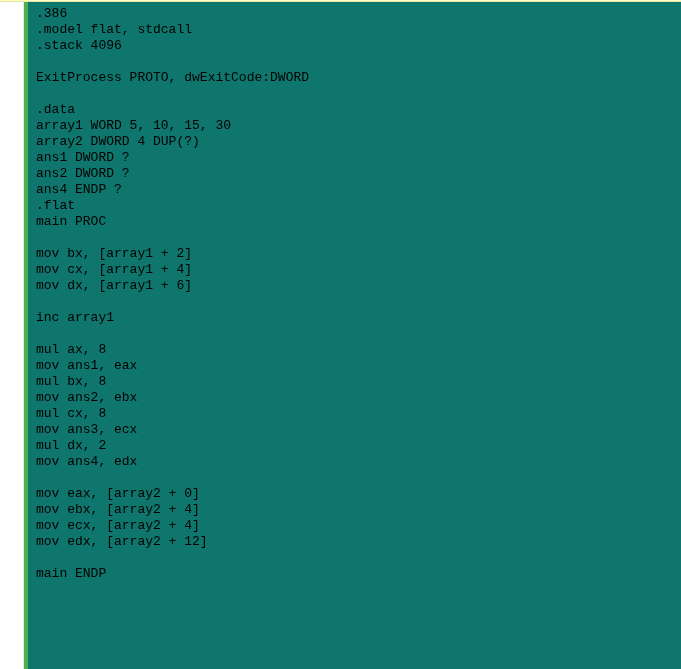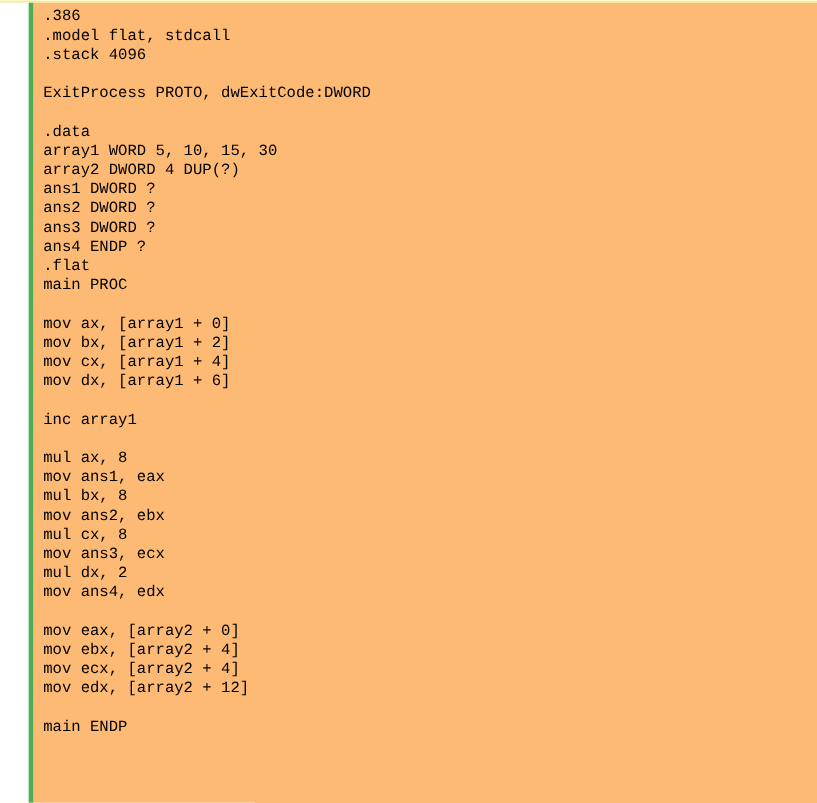--- a/index.html
+++ b/index.html
@@ -39,21 +39,21 @@
     }
     .green-bar {
       width: 4px;
       background: #4caf50;
       flex-shrink: 0;
       margin-top: 2px;
     }
     .code-area {
       flex: 1;
       padding: 4px 0 4px 8px;
-      background: #fdba74;
+      background: #0f766e;
       margin-top: 2px;
       position: relative;
     }
     .code-line {
       height: 16px;
       line-height: 16px;
       white-space: pre;
       color: #000000;
       position: relative;
     }
@@ -78,27 +78,25 @@
       <div class="code-line">.model flat, stdcall</div>
       <div class="code-line">.stack 4096</div>
       <div class="code-line"></div>
       <div class="code-line">ExitProcess PROTO, dwExitCode:DWORD</div>
       <div class="code-line"></div>
       <div class="code-line">.data</div>
       <div class="code-line">array1 WORD 5, 10, 15, 30</div>
       <div class="code-line">array2 DWORD 4 DUP(?)</div>
       <div class="code-line">ans1 DWORD ?</div>
       <div class="code-line">ans2 DWORD ?</div>
-      <div class="code-line">ans3 DWORD ?</div>
       <div class="highlighted-line" style="top: 196px;"></div>
       <div class="code-line">ans4 ENDP ?</div>
       <div class="code-line">.flat</div>
       <div class="code-line">main PROC</div>
       <div class="code-line"></div>
-      <div class="code-line">mov ax, [array1 + 0]</div>
       <div class="code-line">mov bx, [array1 + 2]</div>
       <div class="code-line">mov cx, [array1 + 4]</div>
       <div class="code-line">mov dx, [array1 + 6]</div>
       <div class="code-line"></div>
       <div class="code-line">inc array1</div>
       <div class="code-line"></div>
       <div class="code-line">mul ax, 8</div>
       <div class="code-line">mov ans1, eax</div>
       <div class="code-line">mul bx, 8</div>
       <div class="code-line">mov ans2, ebx</div>

